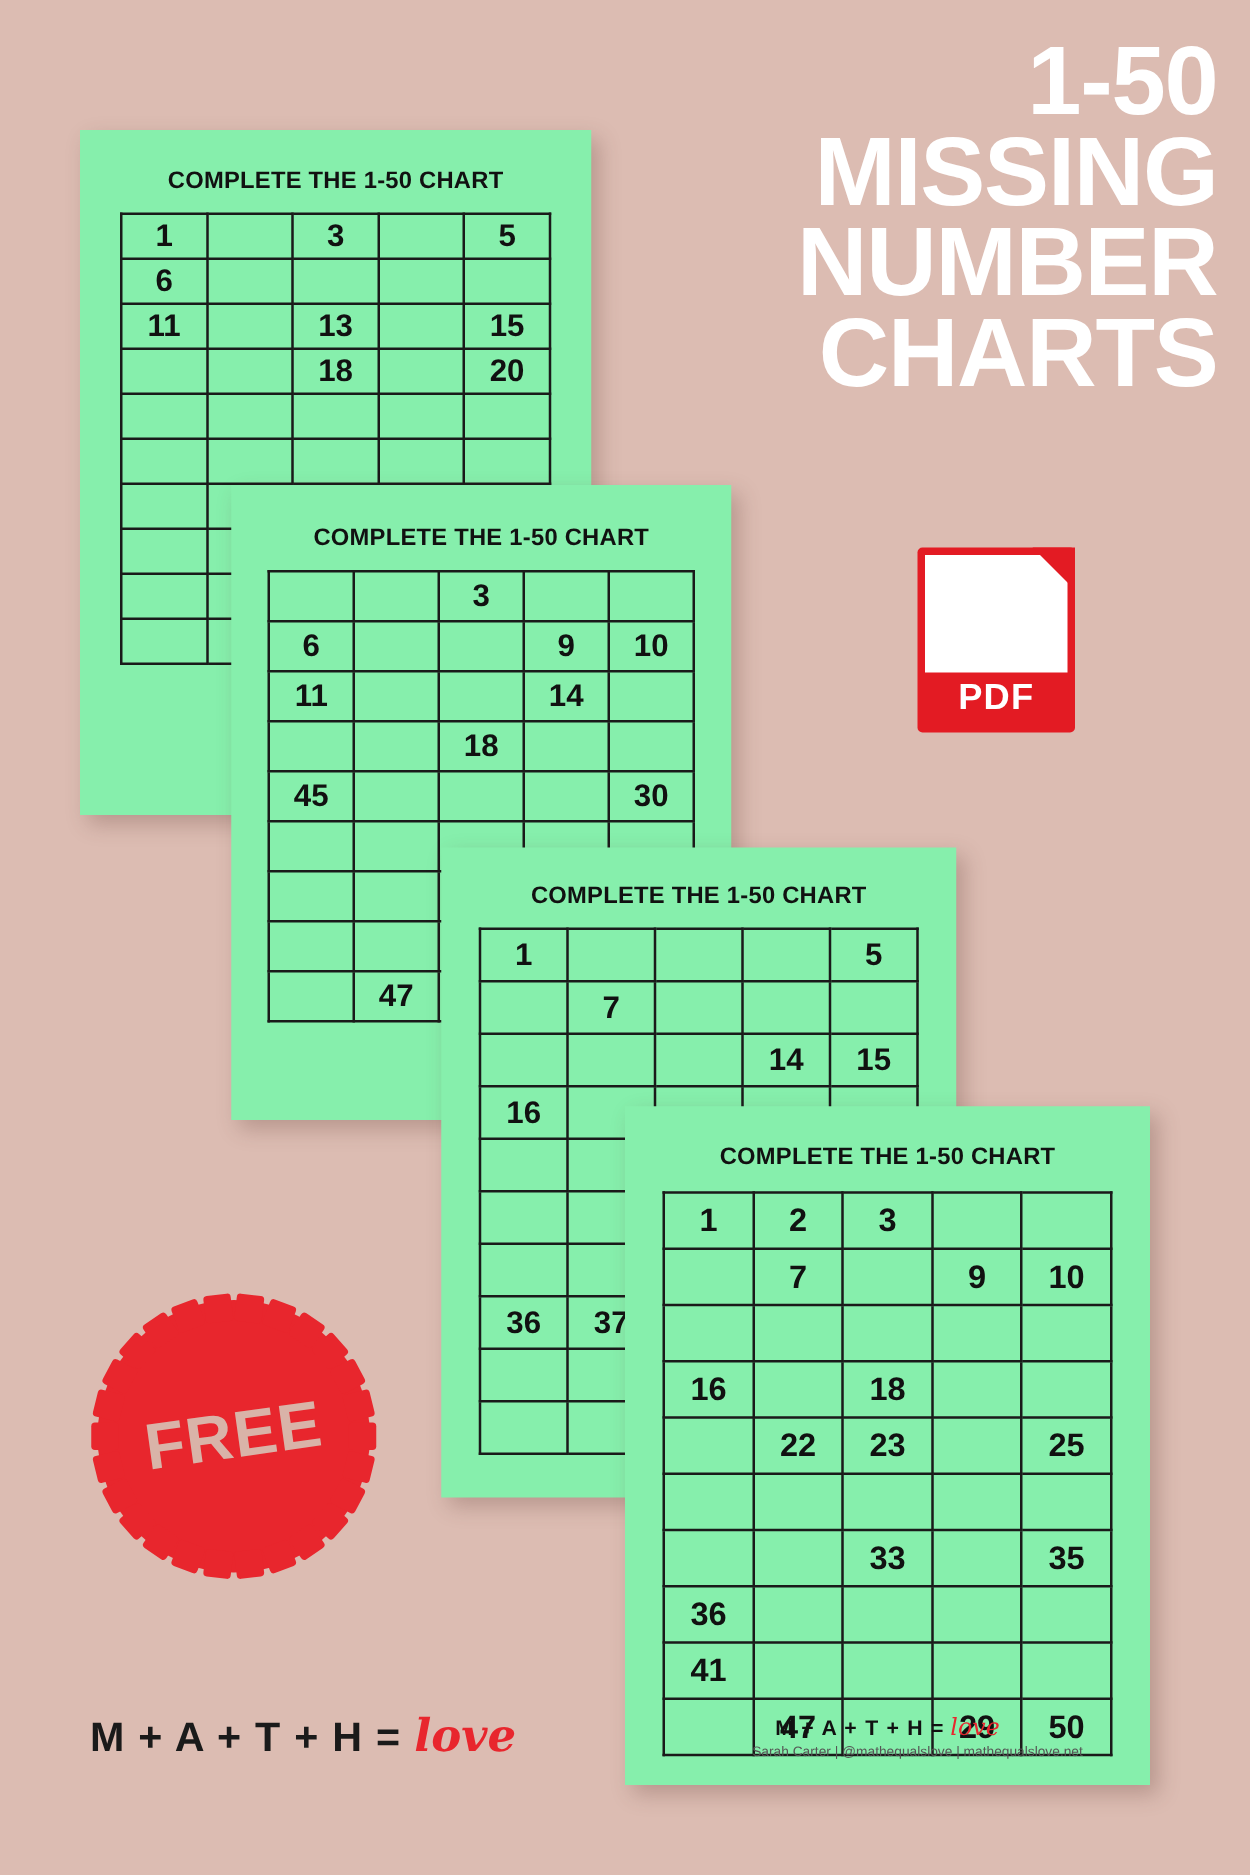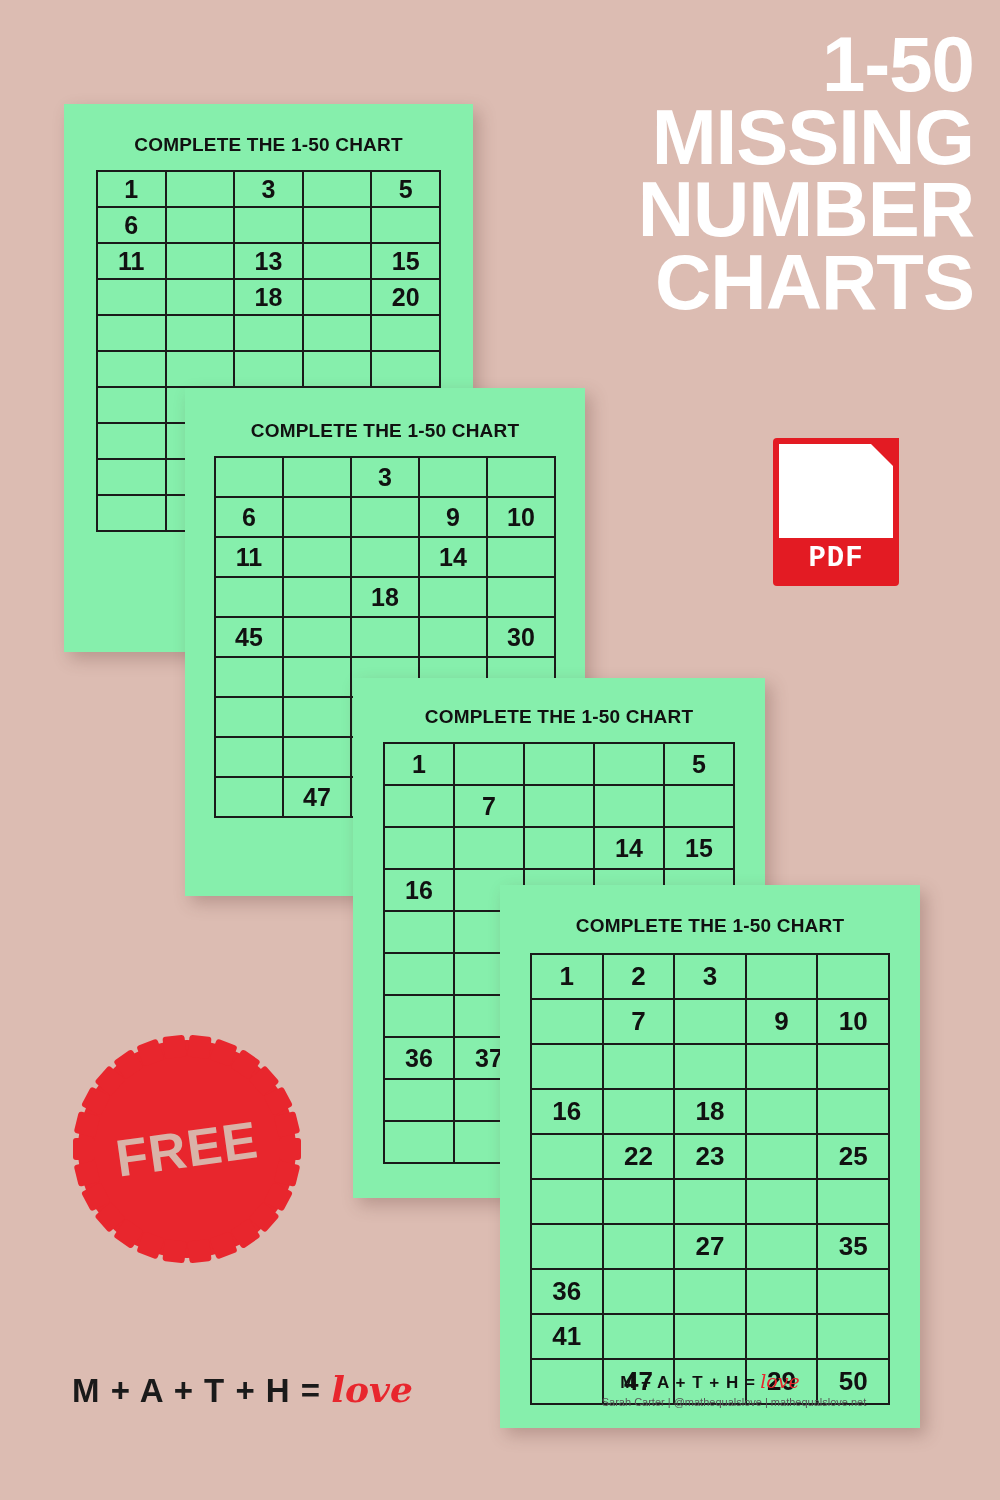--- a/index.html
+++ b/index.html
@@ -22,22 +22,22 @@
     font-weight:bold;
     font-size:78px;
     line-height:0.93;
     letter-spacing:-1px;
   }
   .headline div { display:block; white-space:nowrap; }
 
   
   .pdf-badge {
     position:absolute;
-    left:761px; top:438px;
-    width:150px; height:160px;font-family:Liberation Mono, monospace;
+    left:722px; top:438px;
+    width:150px; height:160px;
   }
   .pdf-page {
     position:absolute; left:12px; top:0;
     width:126px; height:148px;
     background:#e31b23;
     border-radius:4px;
   }
   .pdf-inner {
     position:absolute; left:6px; top:6px;
     width:114px; height:94px;
@@ -502,21 +502,21 @@
         <tr>
           <td></td>
           <td></td>
           <td></td>
           <td></td>
           <td></td>
         </tr>
         <tr>
           <td></td>
           <td></td>
-          <td>27</td>
+          <td>33</td>
           <td></td>
           <td>35</td>
         </tr>
         <tr>
           <td>36</td>
           <td></td>
           <td></td>
           <td></td>
           <td></td>
         </tr>

